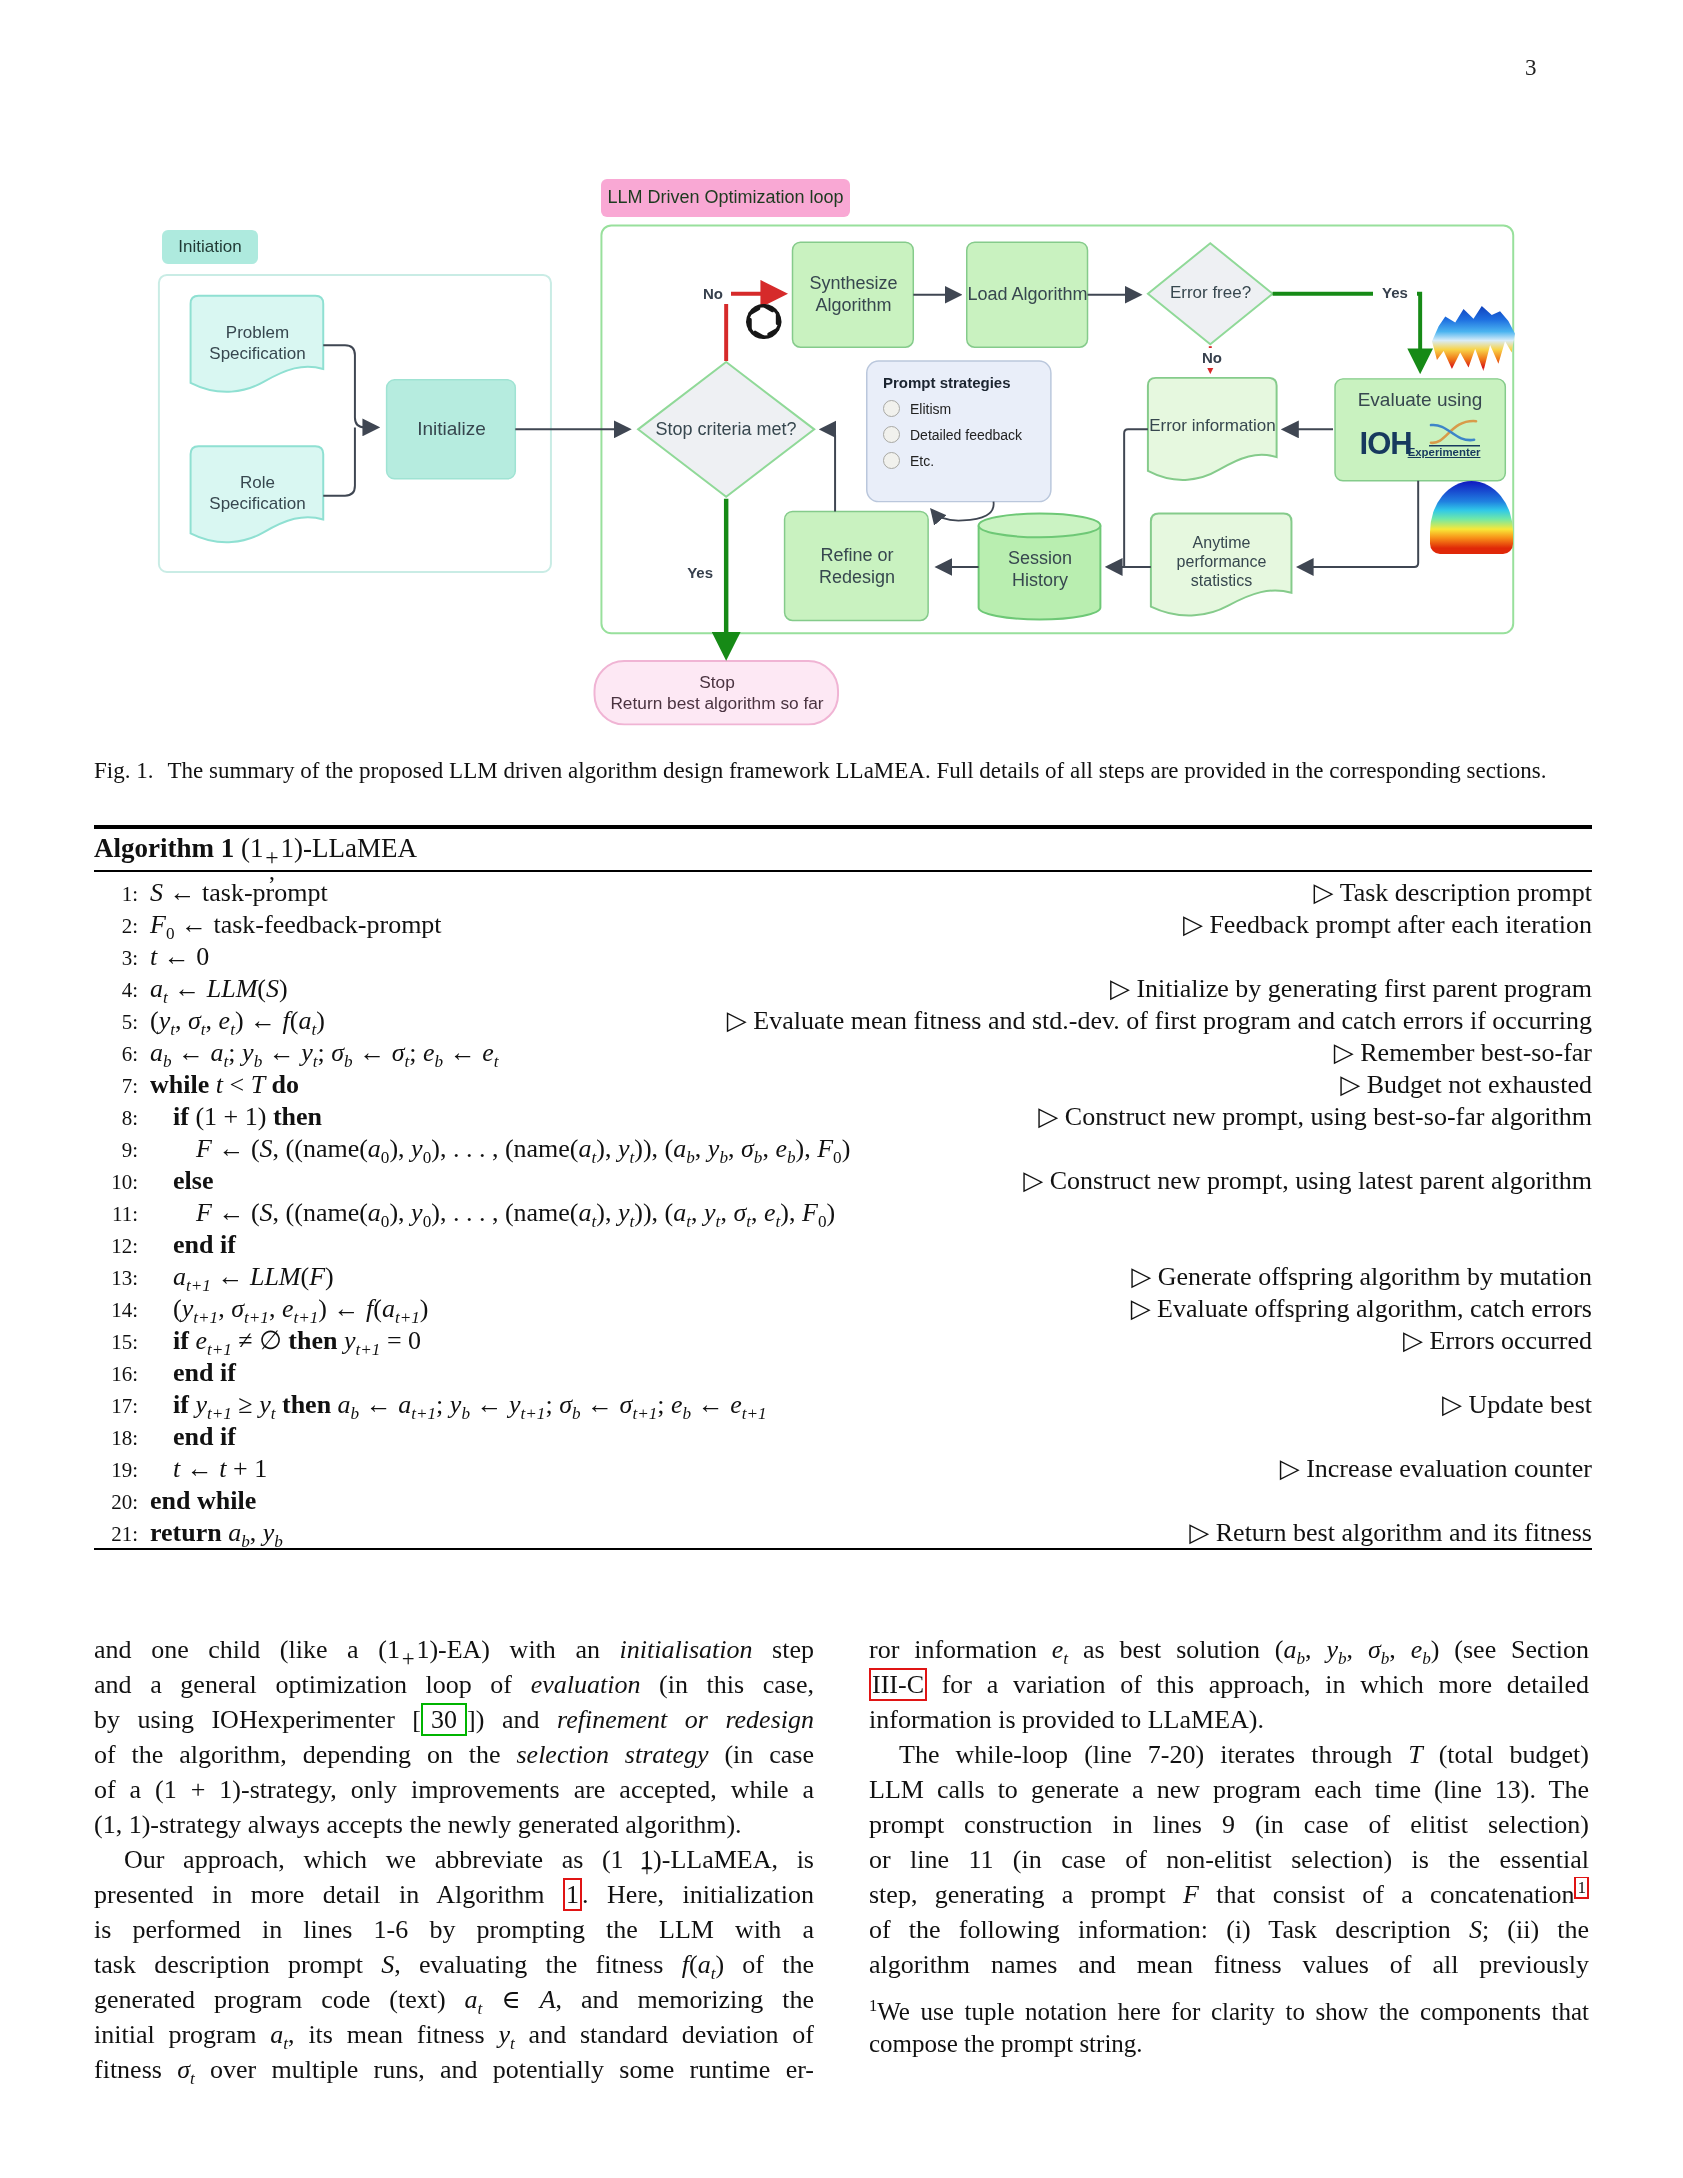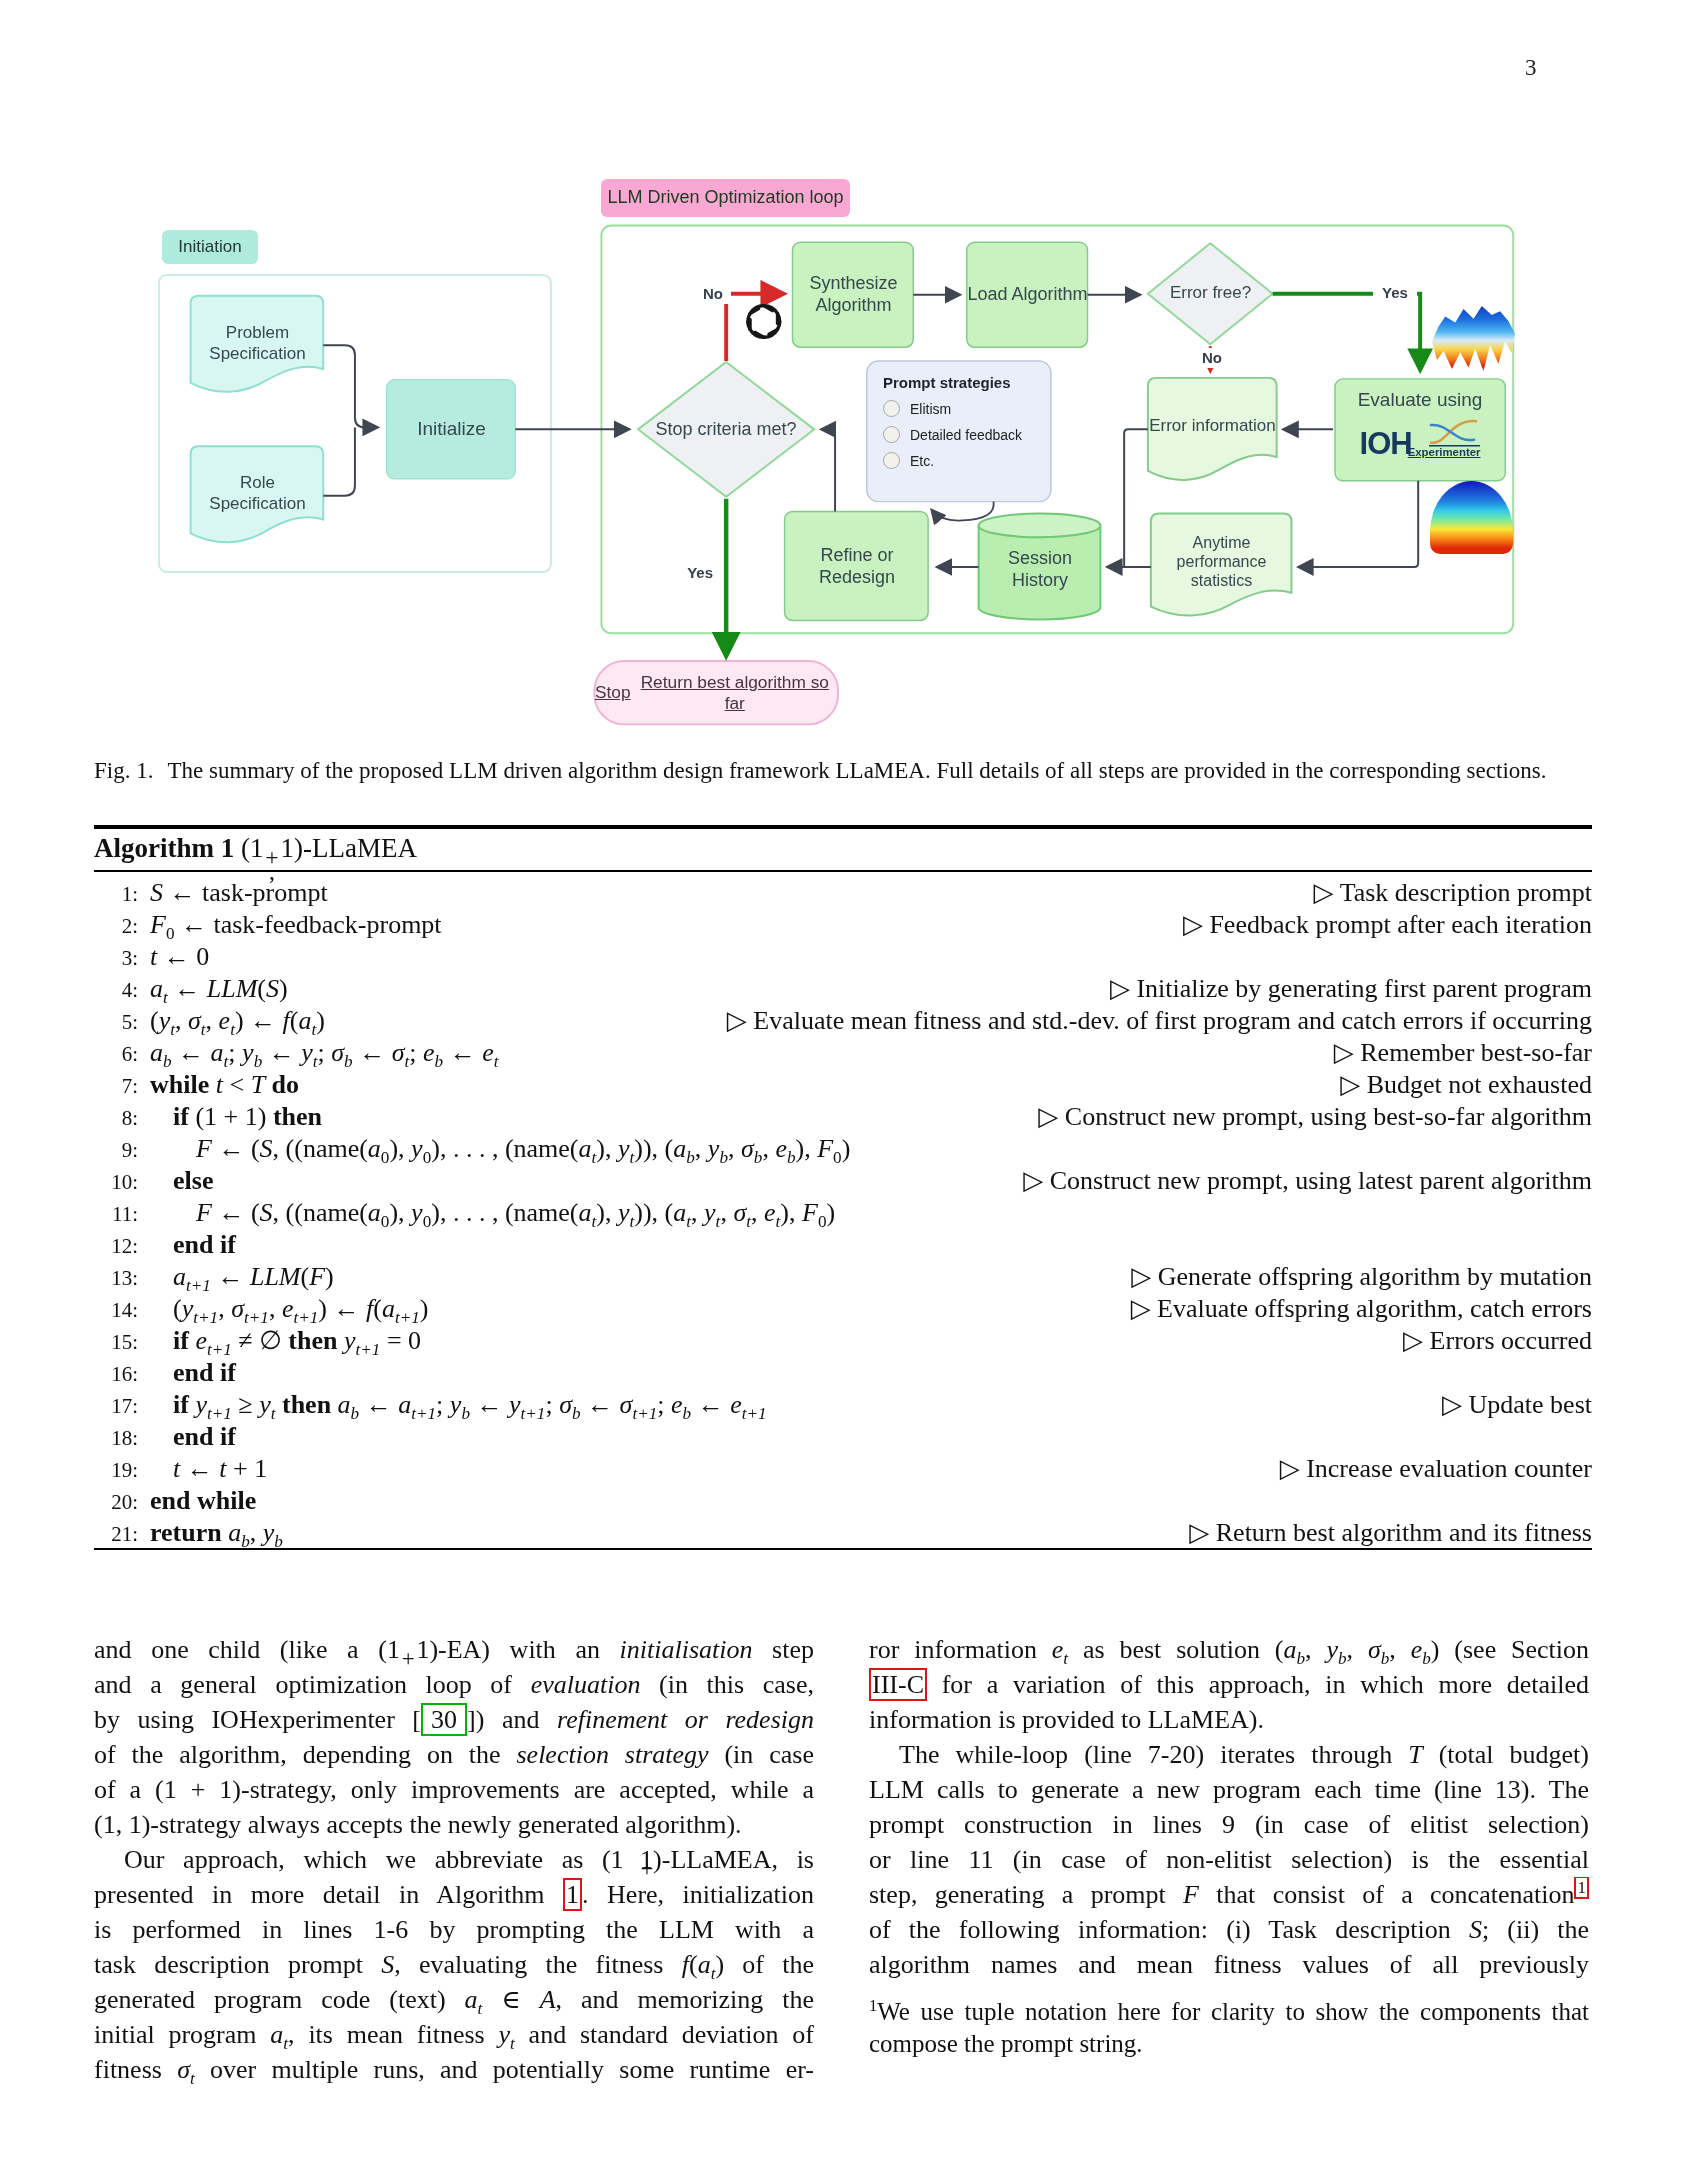--- a/index.html
+++ b/index.html
@@ -12,21 +12,21 @@
   .figure{position:absolute;left:149px;top:168px;width:1386px;height:594px;}
   .figsvg{position:absolute;left:0;top:0;}
   .flabel{position:absolute;display:flex;align-items:center;justify-content:center;
           font-family:"Liberation Sans","DejaVu Sans",sans-serif;color:#37474f;
           text-align:center;line-height:1.18;pointer-events:none;}
   .tag{border-radius:6px;font-weight:400;}
   .initiation-tag{background:#aeeade;color:#1f3833;font-size:17px;}
   .loop-tag{background:#f9a8d4;color:#1d3a1f;font-size:18px;}
   .small-bold{font-weight:bold;font-size:15px;color:#37404d;background:#fff;padding:0 2px;}
   .nobg{background:transparent;}
-  .stop-pill{flex-direction:row;font-size:17.3px;color:#4a3340;text-decoration:underline;}
+  .stop-pill{flex-direction:column;font-size:17.3px;color:#4a3340;}
   .prompt-panel{position:absolute;font-family:"Liberation Sans","DejaVu Sans",sans-serif;}
   .prompt-title{font-weight:bold;font-size:15px;color:#1b2430;}
   .prompt-item{display:flex;align-items:center;margin-top:9px;font-size:14px;color:#222;}
   .radio{display:inline-block;width:15px;height:15px;border-radius:50%;
          border:1.5px solid #a8a8a4;background:#f1f1ed;margin-right:10px;}
   .evaluate-node{flex-direction:column;justify-content:flex-start;padding-top:10px;font-size:19px;}
   .ioh-row{display:flex;align-items:flex-end;margin-top:2px;}
   .ioh-word{font-size:31px;font-weight:bold;color:#17395e;letter-spacing:-1px;line-height:1;}
   .ioh-right{display:flex;flex-direction:column;align-items:flex-end;margin-left:-4px;}
   .ioh-exp{font-size:11.4px;font-weight:bold;color:#17395e;text-decoration:underline;line-height:1;}

